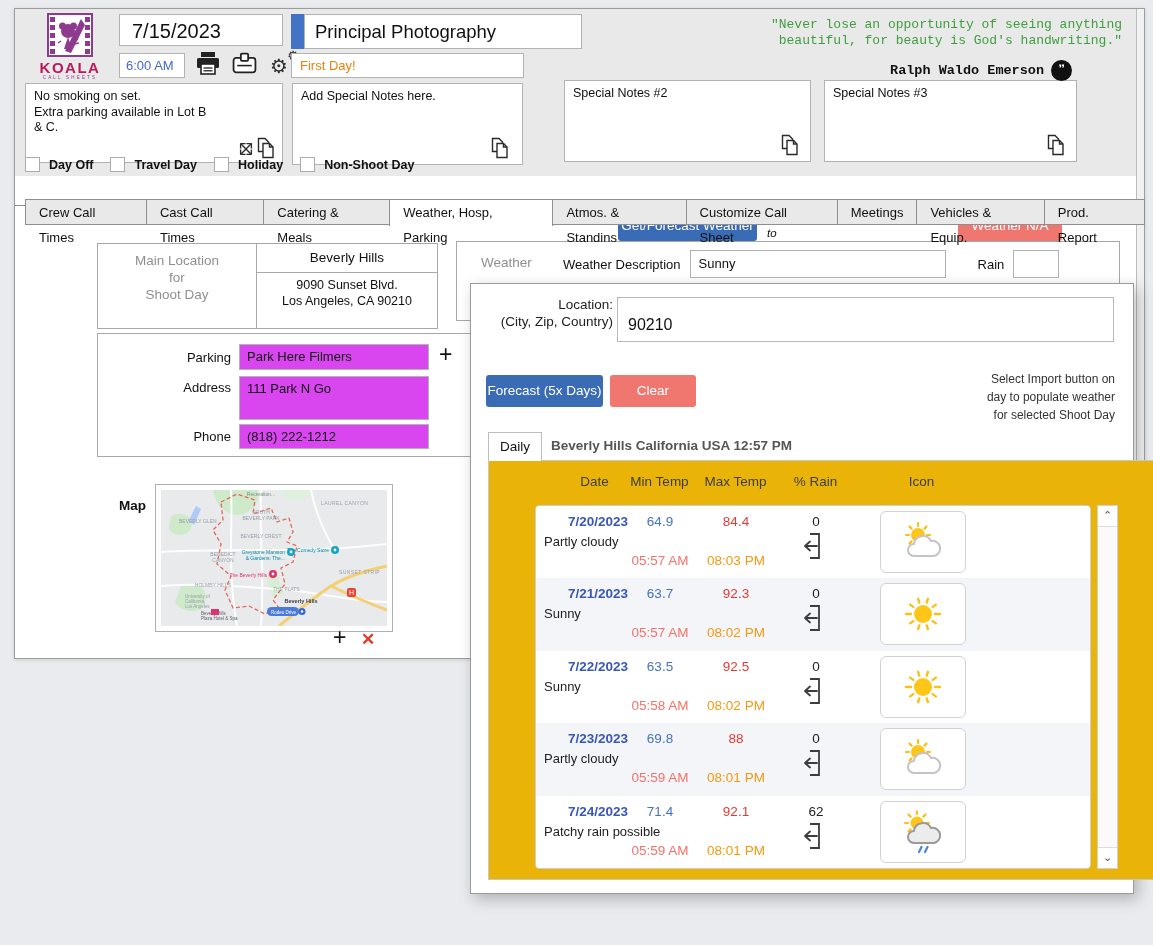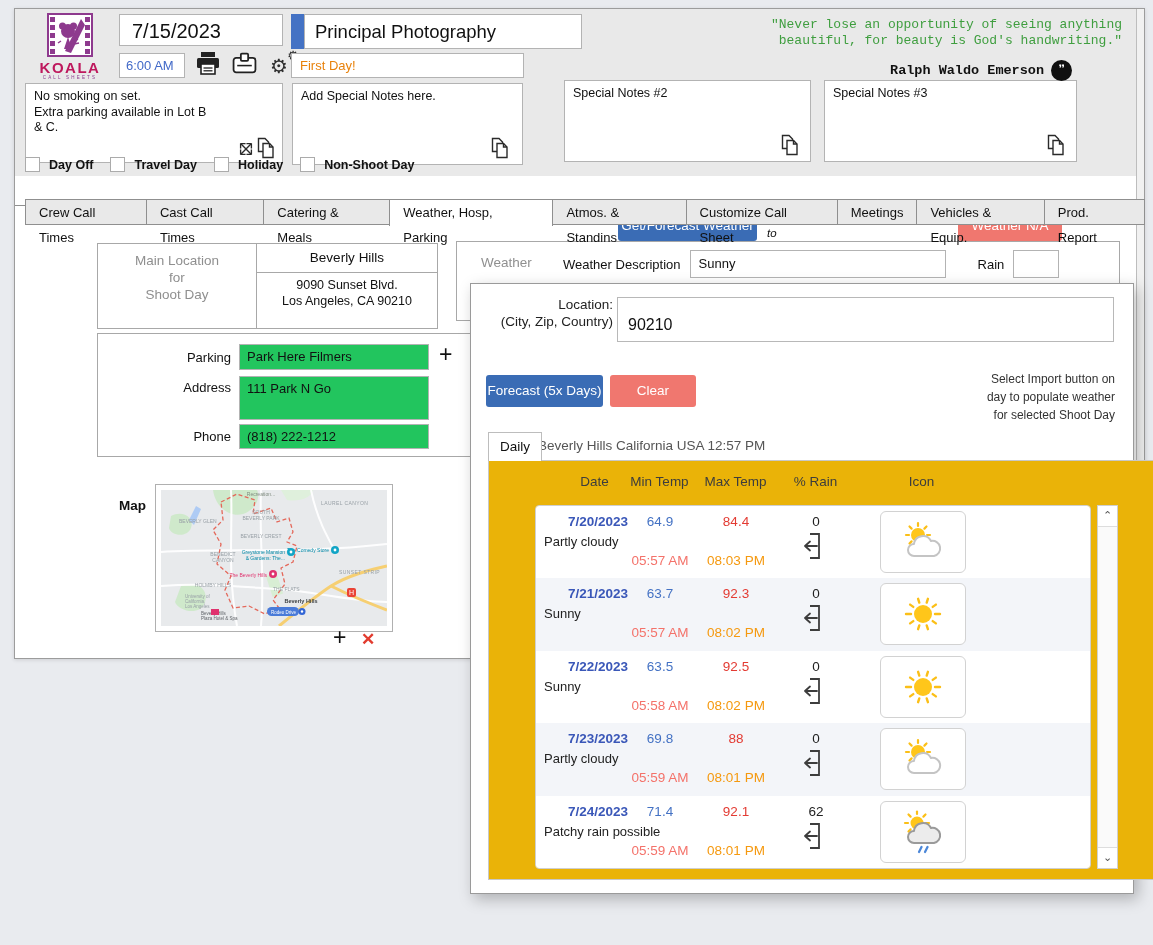--- a/index.html
+++ b/index.html
@@ -68,36 +68,36 @@
 
   .weather-box { position:absolute; left:441px; top:232px; width:664px; height:80px; border:1px solid #a8a8a8; background:#fff; }
   .weather-label { position:absolute; left:24px; top:13px; color:#8f8f8f; font-size:13.5px; }
   .wd-row { position:absolute; left:106px; top:8px; display:flex; align-items:center; gap:9px; font-size:13px; }
   .wd-input { width:256px; height:28px; border:1px solid #b3b3b3; font-size:13px; line-height:26px; padding-left:8px; background:#fff; }
   .rain-input { width:46px; height:28px; border:1px solid #b3b3b3; background:#fff; }
   .weather-inner { position:absolute; left:120px; top:44px; width:520px; height:50px; border:1px solid #a8a8a8; }
 
   .parking-box { position:absolute; left:82px; top:324px; width:570px; height:124px; border:1px solid #a8a8a8; background:#fff; }
   .plabel { position:absolute; width:133px; text-align:right; font-size:13px; color:#111; }
-  .pfield { position:absolute; left:141px; border:1px solid #b3b3b3; font-size:13px; background:#22c55e; }
+  .pfield { position:absolute; left:141px; border:1px solid #b3b3b3; font-size:13px; background:#d946ef; }
 
   .map-label { position:absolute; left:104px; top:489px; font-size:13.5px; font-weight:bold; }
   .map-box { position:absolute; left:140px; top:475px; width:238px; height:148px; border:1px solid #b0b0b0; background:#fff; padding:5px; }
   .map-add { position:absolute; left:318px; top:616px; font-size:23px; color:#111; line-height:24px; }
   .map-del { position:absolute; left:346px; top:620px; font-size:17px; color:#e23b2e; font-weight:bold; }
 
   
   .dialog { position:absolute; left:470px; top:283px; width:664px; height:611px; background:#fff; border:1px solid #9a9a9a; box-shadow:4px 5px 14px rgba(0,0,0,.25); z-index:10; }
   .dlg-loc-label { position:absolute; left:4px; top:12px; width:138px; text-align:right; font-size:13.5px; line-height:17px; color:#222; }
   .dlg-loc-input { position:absolute; left:146px; top:13px; width:497px; height:45px; border:1px solid #b8b8b8; font-size:16px; display:flex; align-items:flex-end; padding:0 10px 7px; }
   .btn-forecast { position:absolute; left:15px; top:91px; width:117px; height:32px; line-height:32px; }
   .btn-clear { position:absolute; left:139px; top:91px; width:86px; height:32px; line-height:32px; }
   .dlg-import-note { position:absolute; right:18px; top:86px; width:235px; text-align:right; font-size:12px; line-height:18px; color:#333; }
   .dlg-tab { position:absolute; left:17px; top:148px; width:54px; height:29px; background:#fff; border:1px solid #bdbdbd; border-bottom:none; text-align:center; line-height:28px; font-size:13.5px; z-index:3; }
-  .dlg-result-header { position:absolute; left:67px; top:154px; font-weight:normal; font-size:13.5px; color:#555; }
+  .dlg-result-header { position:absolute; left:80px; top:154px; font-weight:bold; font-size:13.5px; color:#555; }
   .dlg-panel { position:absolute; left:17px; top:176px; width:702px; height:420px; border:1px solid #c8c8c8; background:#eab308; z-index:2; }
 
   .colhead { position:absolute; top:13px; font-size:13.5px; color:#3d3d3d; text-align:center; }
   .ch-date { left:58px;  width:95px; }
   .ch-min  { left:128px; width:85px; }
   .ch-max  { left:204px; width:85px; }
   .ch-rain { left:284px; width:85px; }
   .ch-icon { left:390px; width:85px; }
 
   .tbl { position:absolute; left:46px; top:44px; width:556px; height:364px; border:1px solid #cfcfcf; border-radius:4px; overflow:hidden; display:flex; flex-direction:column; }

